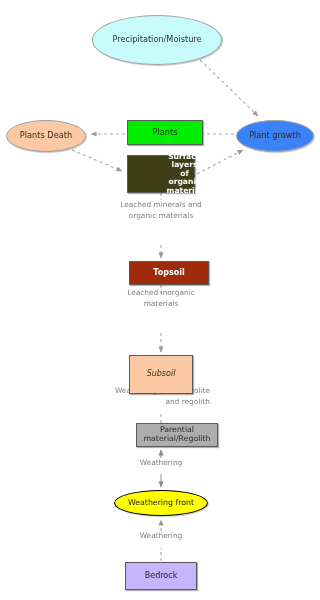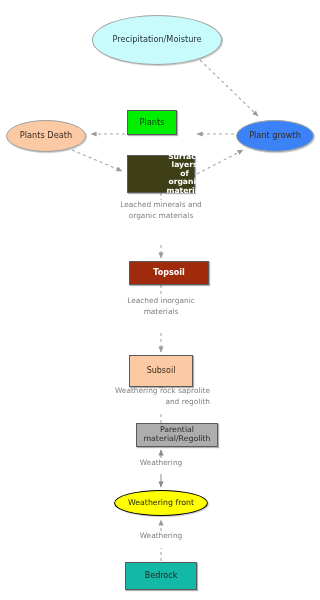--- a/index.html
+++ b/index.html
@@ -64,21 +64,21 @@
     color: #26333b;
     font-size: 8.2px;
   }
   #n-plant-death {
     left: 6px; top: 120px; width: 80px; height: 32px;
     background: #fbcaa4;
     color: #3a2a1e;
     font-size: 8.2px;
   }
   #n-plants {
-    left: 127px; top: 110px; width: 50px; height: 25px;
+    left: 127px; top: 120px; width: 76px; height: 25px;
     background: #00ef00;
     color: #163316;
     font-size: 8.2px;
     text-align: center;
   }
   #n-plant-growth {
     left: 236px; top: 120px; width: 78px; height: 32px;
     background: #3b82f6;
     color: #3a2a1e;
     font-size: 8.2px;
@@ -92,48 +92,49 @@
     padding-left: 47px;
   }
   #n-topsoil {
     left: 129px; top: 261px; width: 80px; height: 24px;
     background: #a02b0c;
     color: #ffffff;
     font-size: 8px;
     font-weight: bold;
   }
   #n-subsoil {
-    left: 129px; top: 355px; width: 64px; height: 32px;
+    left: 129px; top: 355px; width: 64px; height: 39px;
     background: #fbcaa4;
     color: #3a2a1e;
     font-size: 8px;
+    font-style: italic;
   }
   #n-parent {
     left: 136px; top: 423px; width: 82px; height: 24px;
     background: #adadad;
     color: #2a2a2a;
     font-size: 7.8px;
   }
   #n-front {
     left: 114px; top: 490px; width: 94px; height: 26px;
     background: #ffff00;
     border-color: #000000;
     color: #1a1a1a;
     font-size: 7.8px;
   }
   #n-bedrock {
     left: 125px; top: 562px; width: 72px; height: 28px;
-    background: #14b8a6;
+    background: #c4b5fd;
     color: #232323;
     font-size: 8px;
   }
 
   
   #l-leached-org { left: 117px; top: 200px; width: 88px; }
-  #l-leached-inorg { left: 117px; top: 296px; width: 88px; }
+  #l-leached-inorg { left: 117px; top: 288px; width: 88px; }
   #l-weather-sap { left: 112px; top: 386px; width: 98px; text-align: right; }
   #l-weather-1 { left: 120px; top: 458px; width: 82px; }
   #l-weather-2 { left: 120px; top: 531px; width: 82px; }
 </style>
 </head>
 <body>
 
 <div id="diagram-root">
 
   <svg class="edges" viewBox="0 0 320 600" xmlns="http://www.w3.org/2000/svg">

